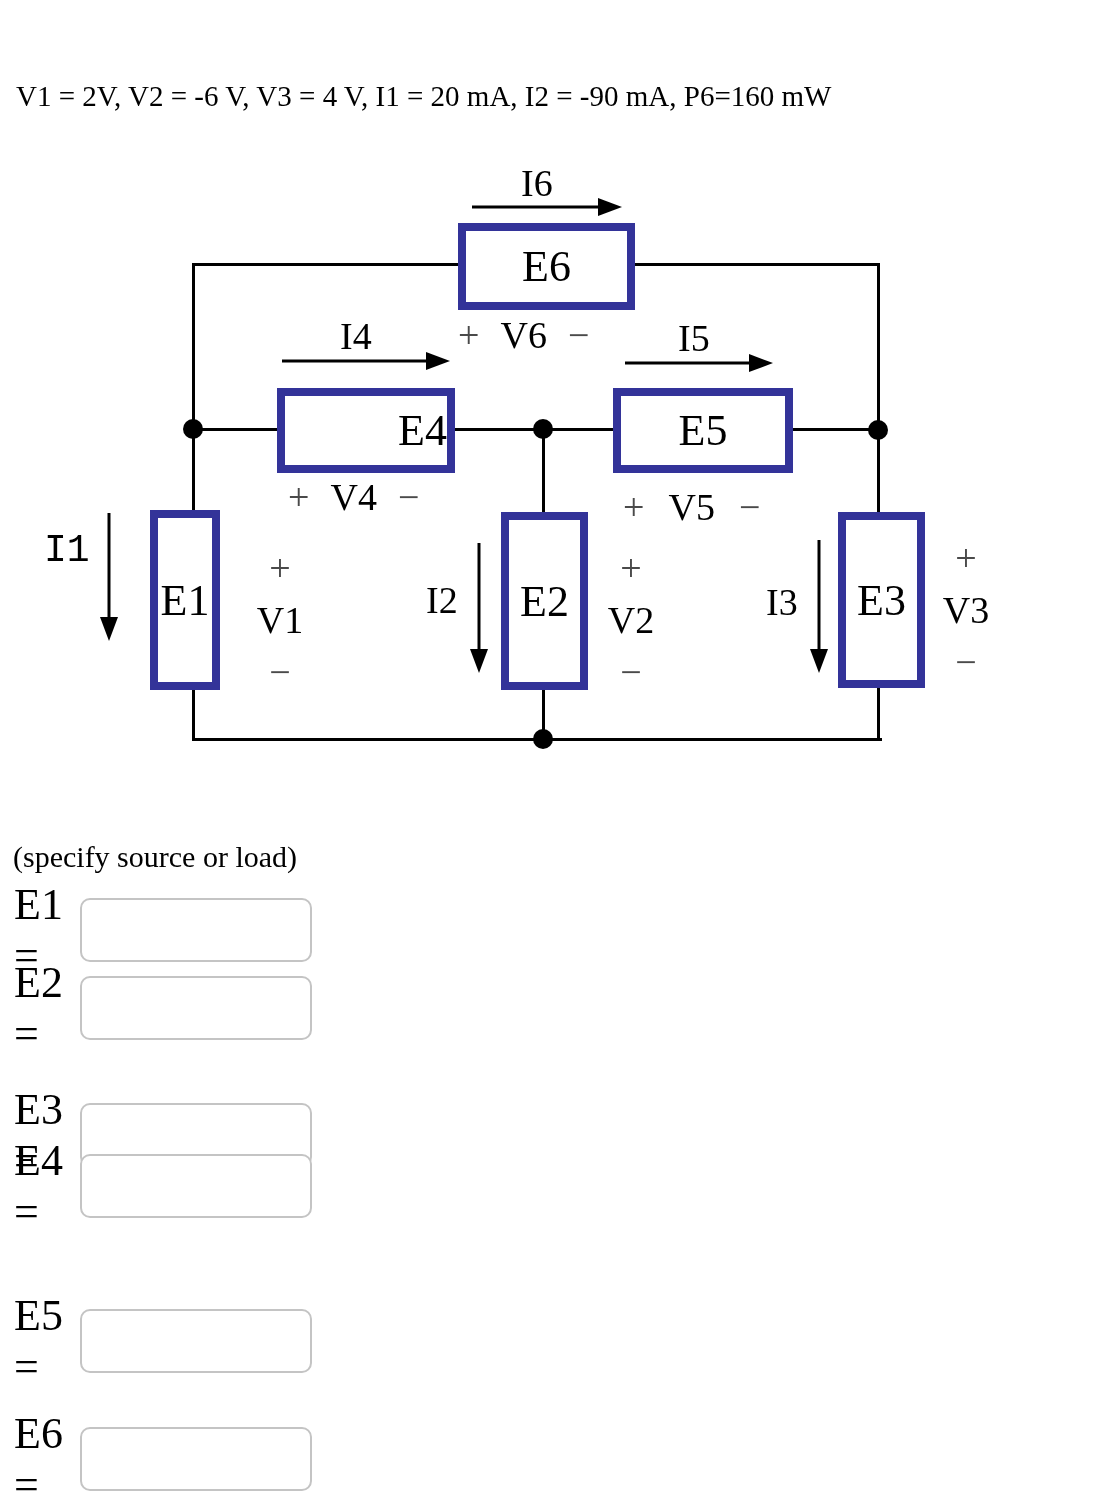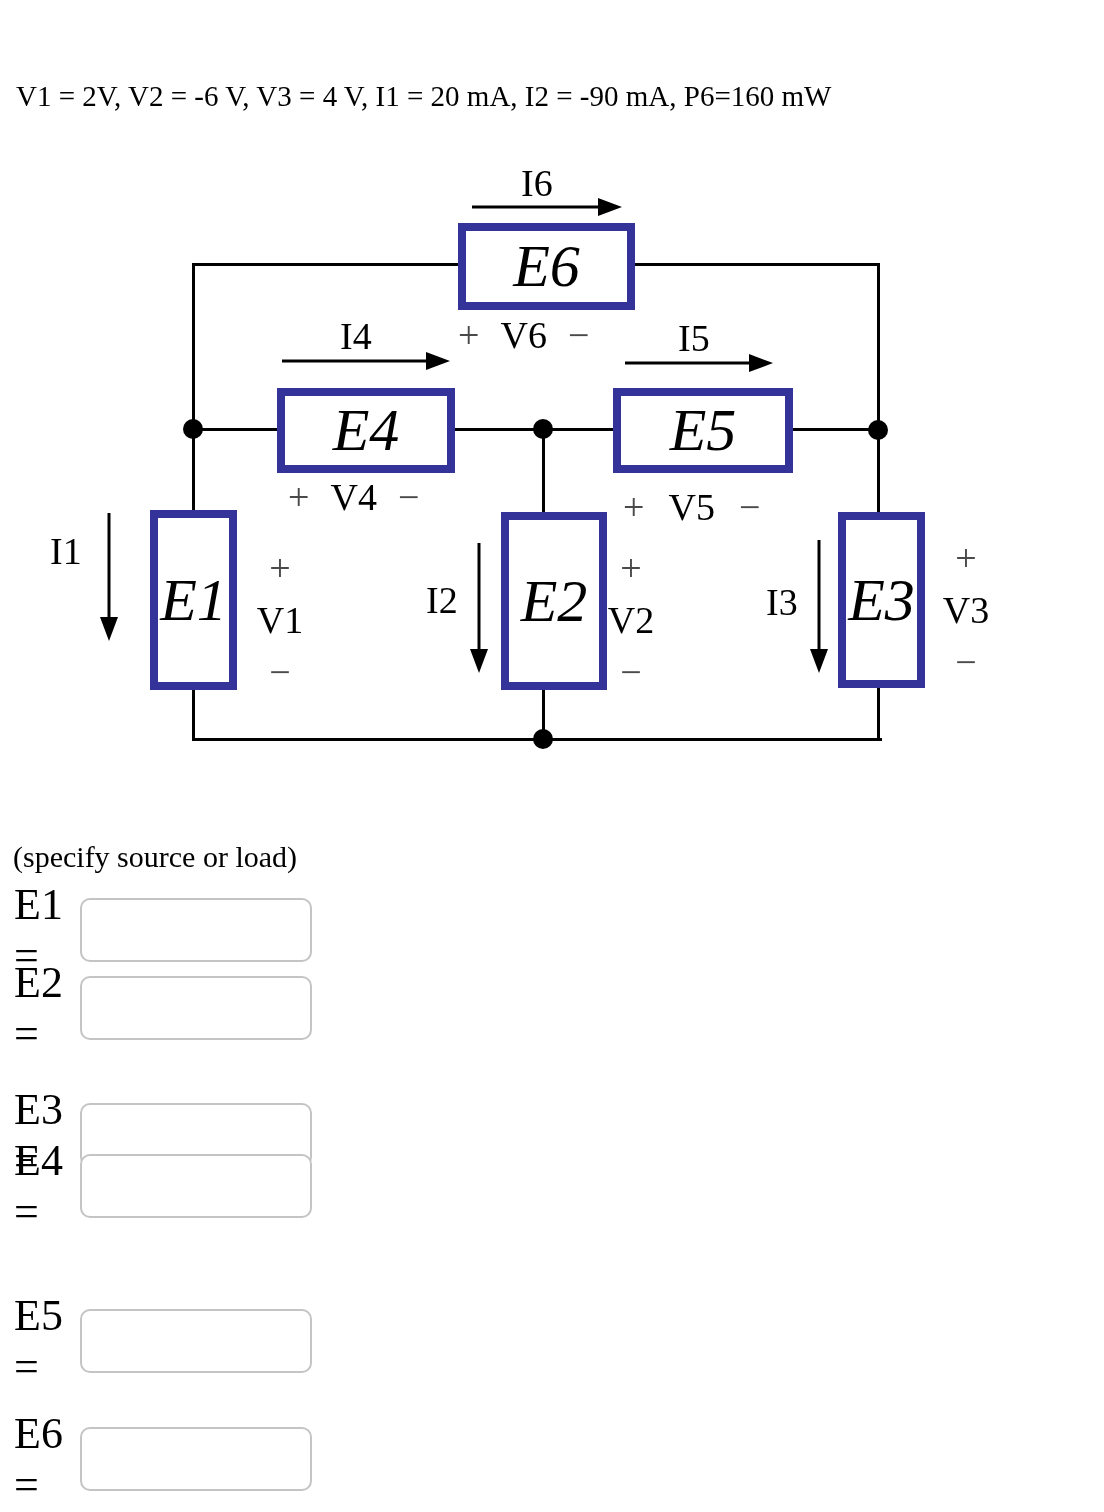--- a/index.html
+++ b/index.html
@@ -4,21 +4,21 @@
 <style>
   html,body{margin:0;padding:0;background:#fff;}
   .page{position:relative;width:1104px;height:1512px;background:#ffffff;
         font-family:"Liberation Serif","DejaVu Serif",serif;color:#000;overflow:hidden;}
   .abs{position:absolute;}
   .ptext{font-size:29px;white-space:nowrap;}
   .wire{position:absolute;background:#000;}
   .dot{position:absolute;width:20px;height:20px;border-radius:50%;background:#000;}
   .ebox{position:absolute;box-sizing:border-box;border:8px solid #333399;background:#fff;
         display:flex;align-items:center;justify-content:center;}
-  .ebox span{font-size:60px;color:#000;font-style:italic;}
+  .ebox span{font-size:44px;color:#000;}
   .ilabel{position:absolute;font-size:38px;white-space:nowrap;}
   .vrow{position:absolute;display:flex;gap:21px;font-size:38px;white-space:nowrap;align-items:baseline;}
   .vcol{position:absolute;display:flex;flex-direction:column;gap:11px;align-items:center;
         width:46px;font-size:38px;line-height:1.08;}
   .sign{color:#4a4a4a;}
   .fhead{font-size:30px;}
   .frow{position:absolute;left:14px;display:flex;align-items:center;height:64px;}
   .flabel{font-size:44px;width:66px;flex:none;}
   .finput{box-sizing:border-box;width:232px;height:64px;border:2px solid #c4c4c4;
           border-radius:10px;background:#fff;font-size:28px;padding:0 12px;
@@ -65,37 +65,37 @@
         <polygon points="2,106 11,130 20,106" fill="#000"></polygon>
     </svg>
     <svg style="left:808px;top:540px;" width="22" height="133">
       <line x1="11" y1="0" x2="11" y2="111" stroke="#000" stroke-width="3"></line>
         <polygon points="2,109 11,133 20,109" fill="#000"></polygon>
     </svg>
 
     <div class="ilabel" style="left:521px;top:161px;text-align:right;">I6</div>
     <div class="ilabel" style="left:340px;top:314px;">I4</div>
     <div class="ilabel" style="left:678px;top:316px;">I5</div>
-    <div class="ilabel" style="left:50px;top:529px;">I1</div>
+    <div class="ilabel" style="left:44px;top:529px;font-family:Liberation Mono, monospace;">I1</div>
     <div class="ilabel" style="left:426px;top:578px;">I2</div>
     <div class="ilabel" style="left:766px;top:580px;">I3</div>
 
     <div class="ebox" style="left:458px;top:223px;width:177px;height:87px;">
       <span>E6</span>
       </div>
-    <div class="ebox" style="left:277px;top:388px;width:178px;height:85px;">
+    <div class="ebox" style="left:277px;top:388px;width:178px;height:85px;justify-content:flex-end;">
       <span>E4</span>
       </div>
     <div class="ebox" style="left:613px;top:388px;width:180px;height:85px;">
       <span>E5</span>
       </div>
-    <div class="ebox" style="left:150px;top:510px;width:87px;height:180px;">
+    <div class="ebox" style="left:150px;top:510px;width:70px;height:180px;">
       <span>E1</span>
       </div>
-    <div class="ebox" style="left:501px;top:512px;width:106px;height:178px;">
+    <div class="ebox" style="left:501px;top:512px;width:87px;height:178px;">
       <span>E2</span>
       </div>
     <div class="ebox" style="left:838px;top:512px;width:87px;height:176px;">
       <span>E3</span>
       </div>
 
     <div class="dot" style="left:183px;top:419px;"></div>
     <div class="dot" style="left:533px;top:419px;"></div>
     <div class="dot" style="left:868px;top:420px;"></div>
     <div class="dot" style="left:533px;top:729px;"></div>

